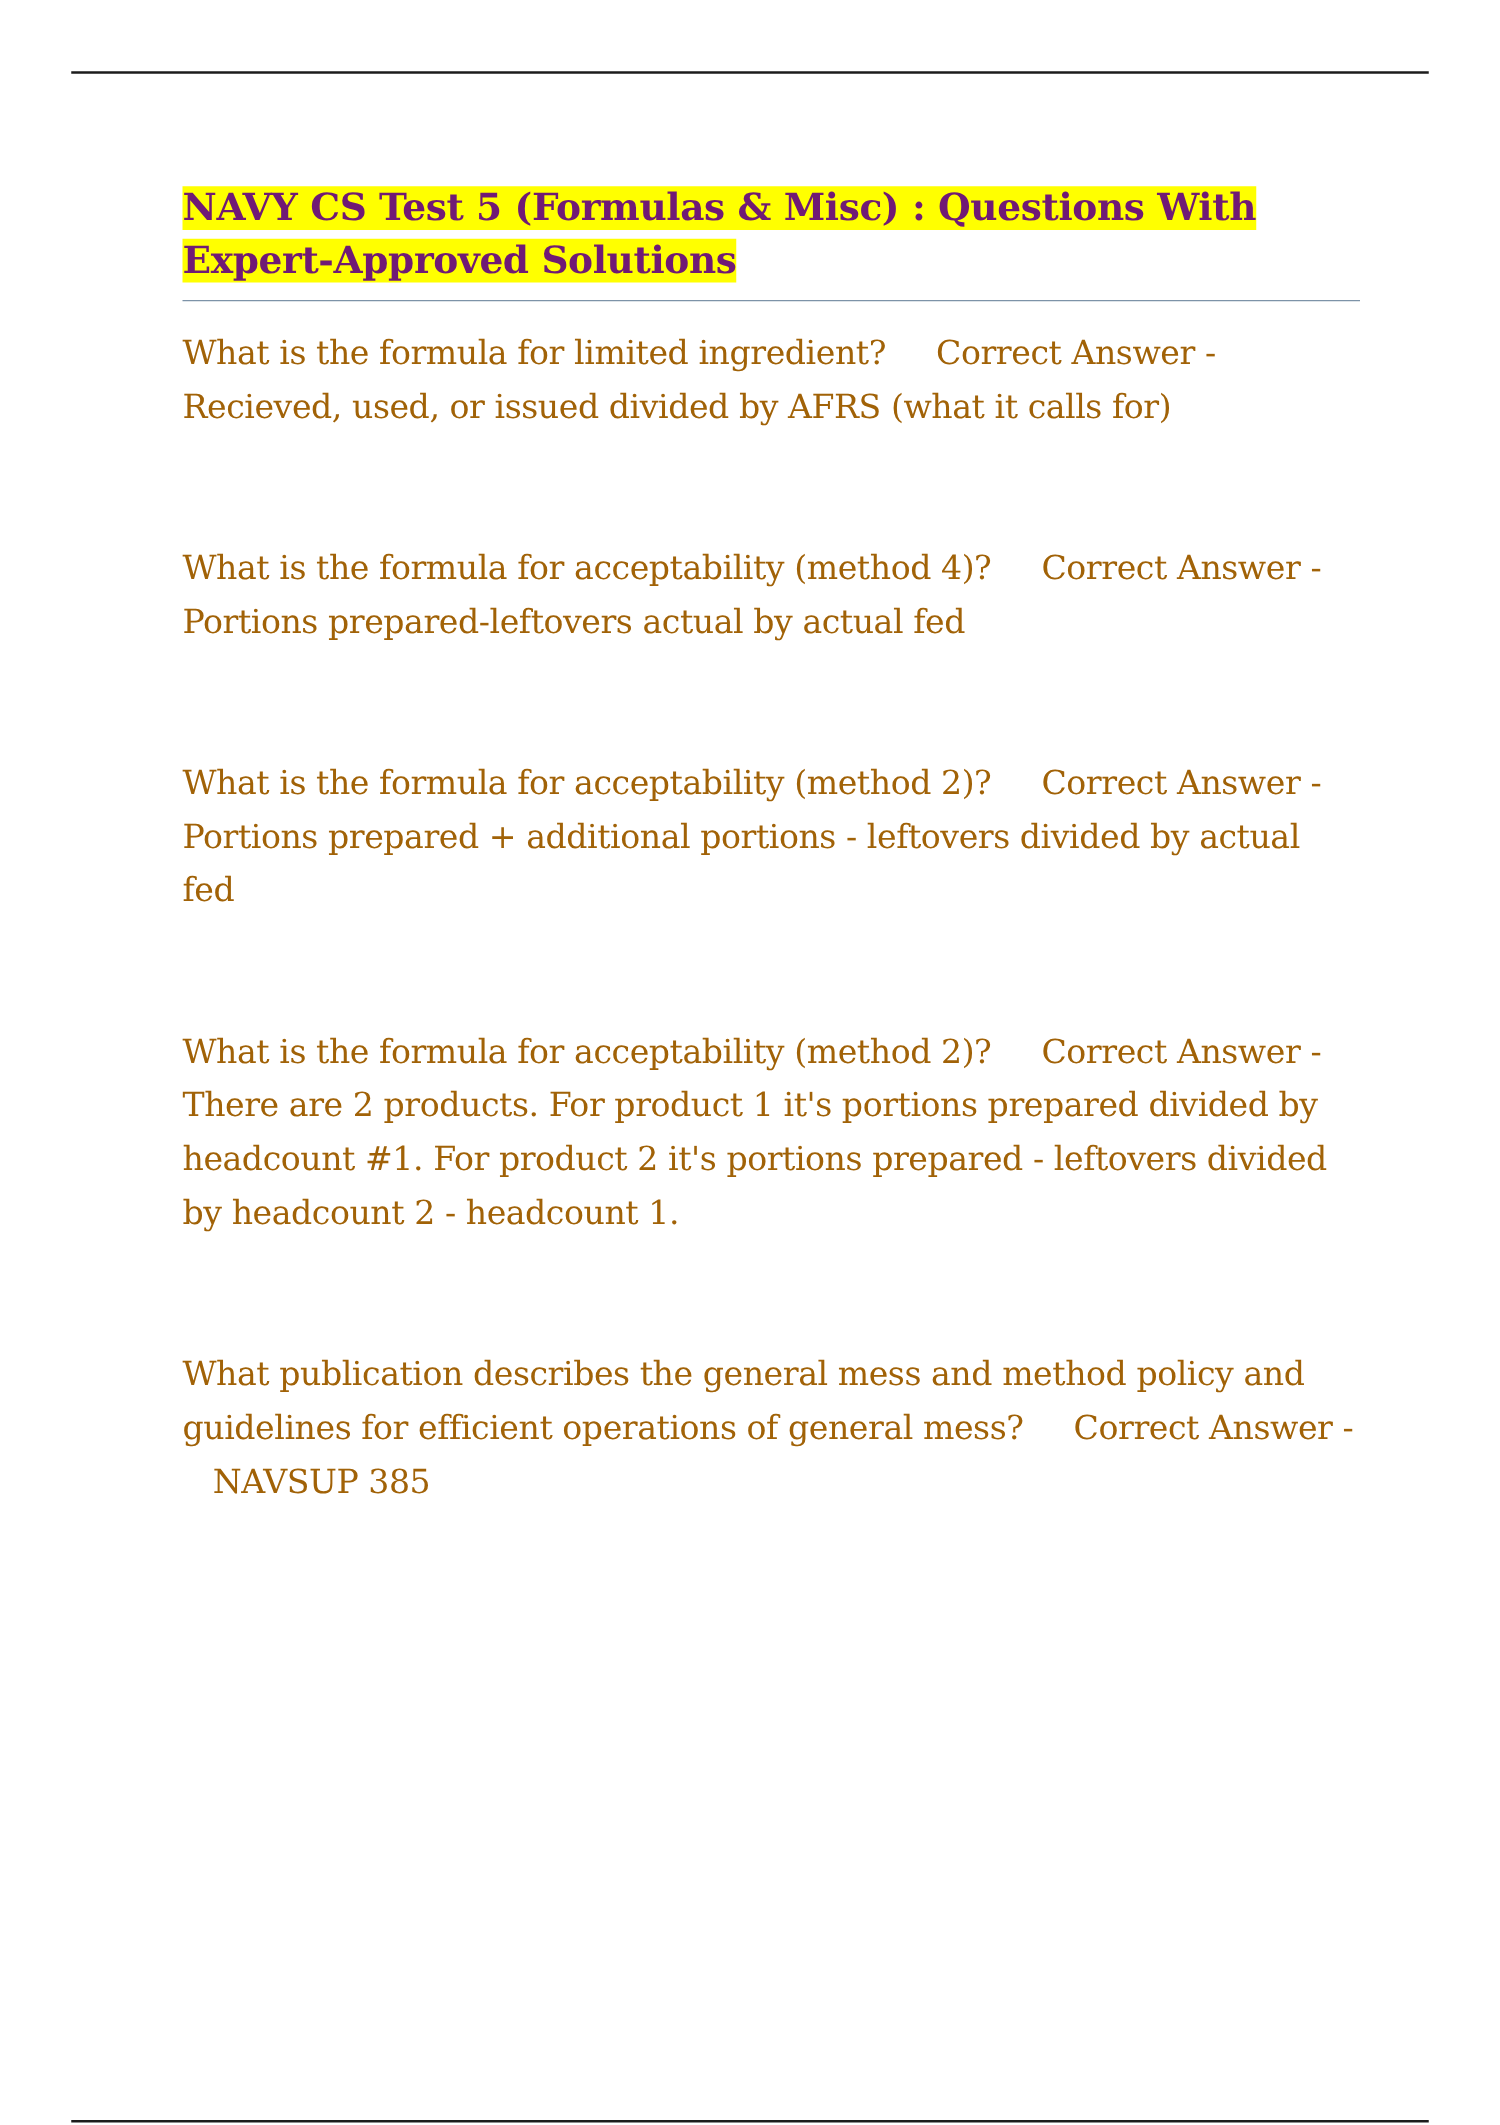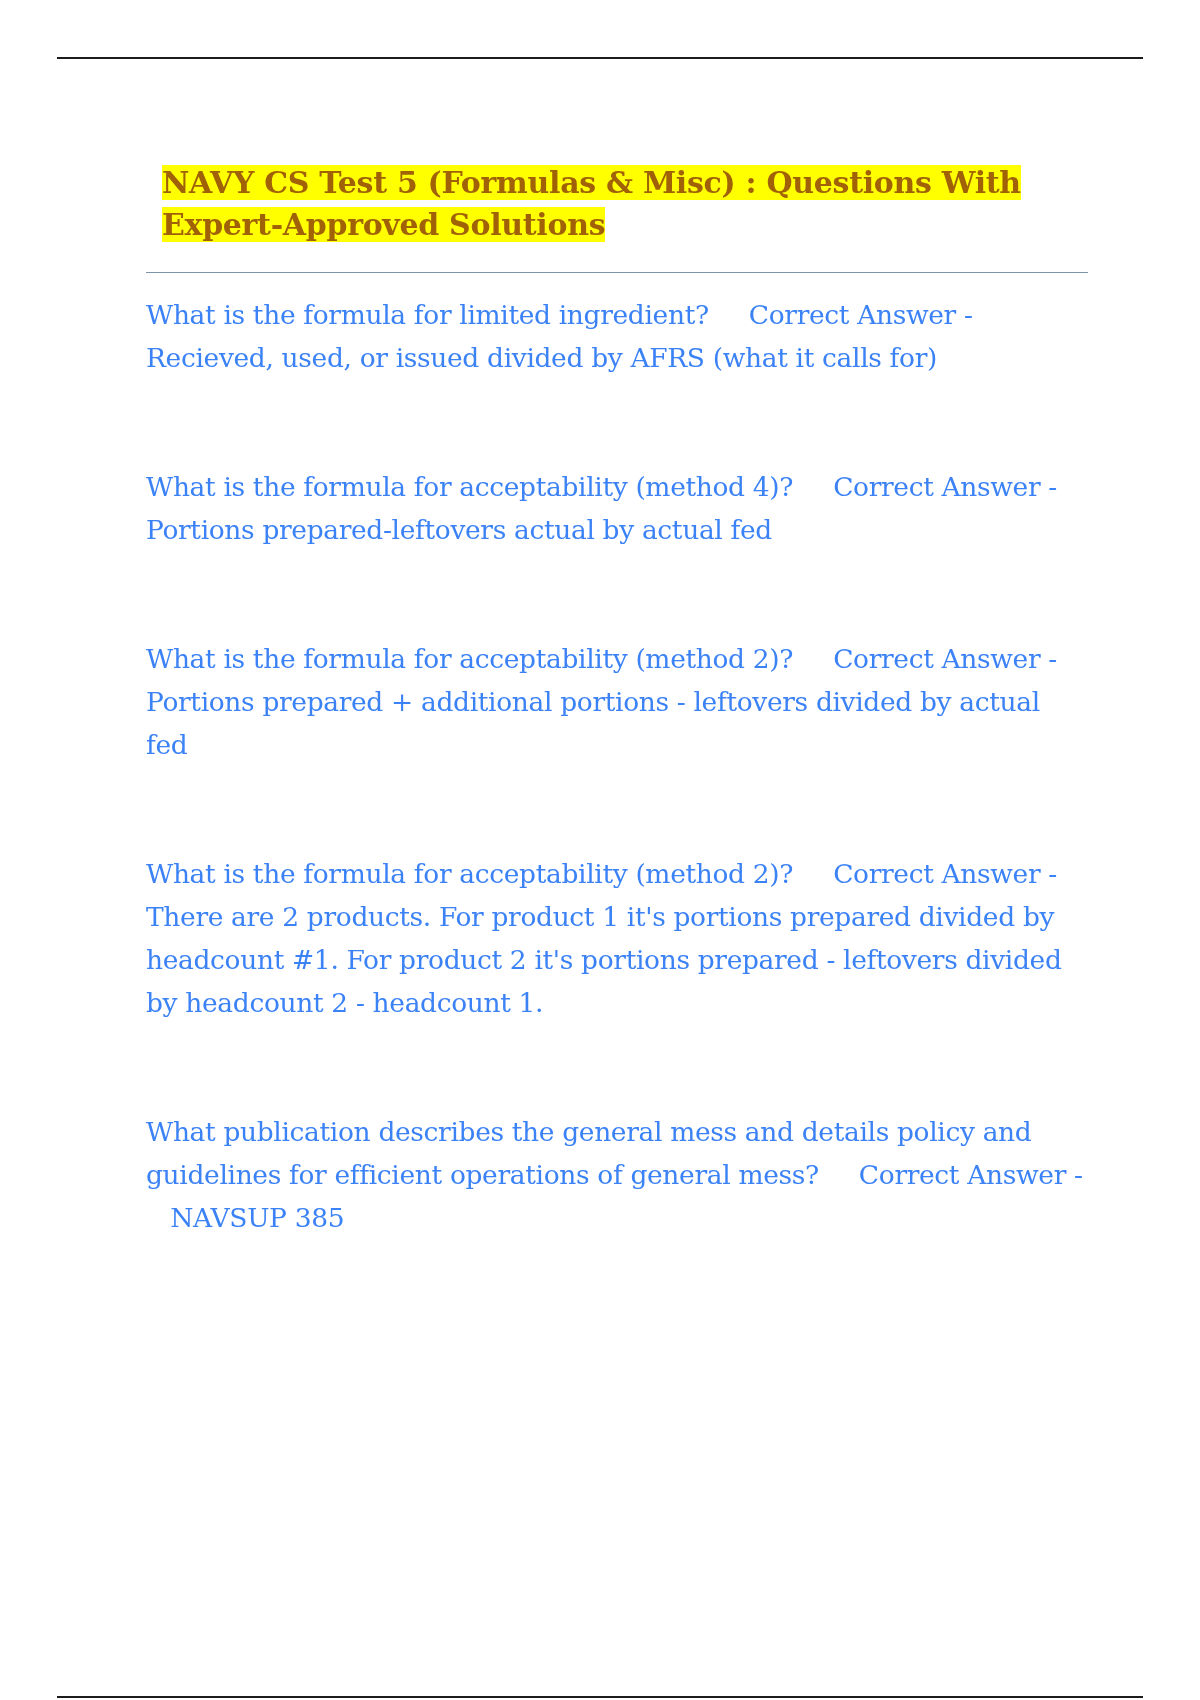--- a/index.html
+++ b/index.html
@@ -31,40 +31,40 @@
       top: 146px;
       width: 942px;
     }
 
     .title-block {
       border-bottom: 1.5px solid #7d93a8;
       padding-bottom: 10px;
       margin-bottom: 20px;
     }
     .title {
-      margin: 16px;
+      margin: 0;
       font-family: "DejaVu Serif", "Liberation Serif", serif;
       font-weight: bold;
       font-size: 30px;
       line-height: 42px;
-      color: #a16207;
+      color: #701a75;
       letter-spacing: -0.3px;
     }
     .title .hl {
       background: #ffff00;
       box-decoration-break: clone;
       -webkit-box-decoration-break: clone;
       padding: 0 0;
     }
 
     .qa {
       margin: 0 0 86px 0;
       font-size: 26.5px;
       line-height: 43px;
-      color: #3b82f6;
+      color: #a16207;
       letter-spacing: -0.35px;
     }
     .qa .gap {
       display: inline-block;
       width: 40px;
     }
   </style>
 </head>
 <body>
 
@@ -78,17 +78,17 @@
 
   <p class="qa"><span>What is the formula for limited ingredient?</span><span class="gap"></span><span>Correct Answer -</span> <span>Recieved, used, or issued divided by AFRS (what it calls for)</span></p>
 
 
   <p class="qa"><span>What is the formula for acceptability (method 4)?</span><span class="gap"></span><span>Correct Answer -</span>&nbsp;&nbsp; <span>Portions prepared-leftovers actual by actual fed</span></p>
 
   <p class="qa"><span>What is the formula for acceptability (method 2)?</span><span class="gap"></span><span>Correct Answer -</span>&nbsp;&nbsp; <span>Portions prepared + additional portions - leftovers divided by actual fed</span></p>
 
   <p class="qa"><span>What is the formula for acceptability (method 2)?</span><span class="gap"></span><span>Correct Answer -</span>&nbsp;&nbsp; <span>There are 2 products. For product 1 it's portions prepared divided by headcount #1. For product 2 it's portions prepared - leftovers divided by headcount 2 - headcount 1.</span></p>
 
-  <p class="qa"><span>What publication describes the general mess and details policy and guidelines for efficient operations of general mess?</span><span class="gap"></span><span>Correct Answer -</span>&nbsp;&nbsp; <span>NAVSUP 385</span></p>
+  <p class="qa"><span>What publication describes the general mess and method policy and guidelines for efficient operations of general mess?</span><span class="gap"></span><span>Correct Answer -</span>&nbsp;&nbsp; <span>NAVSUP 385</span></p>
 
 </div>
 
 <div class="page-rule bottom"></div>
 
 </body></html>

